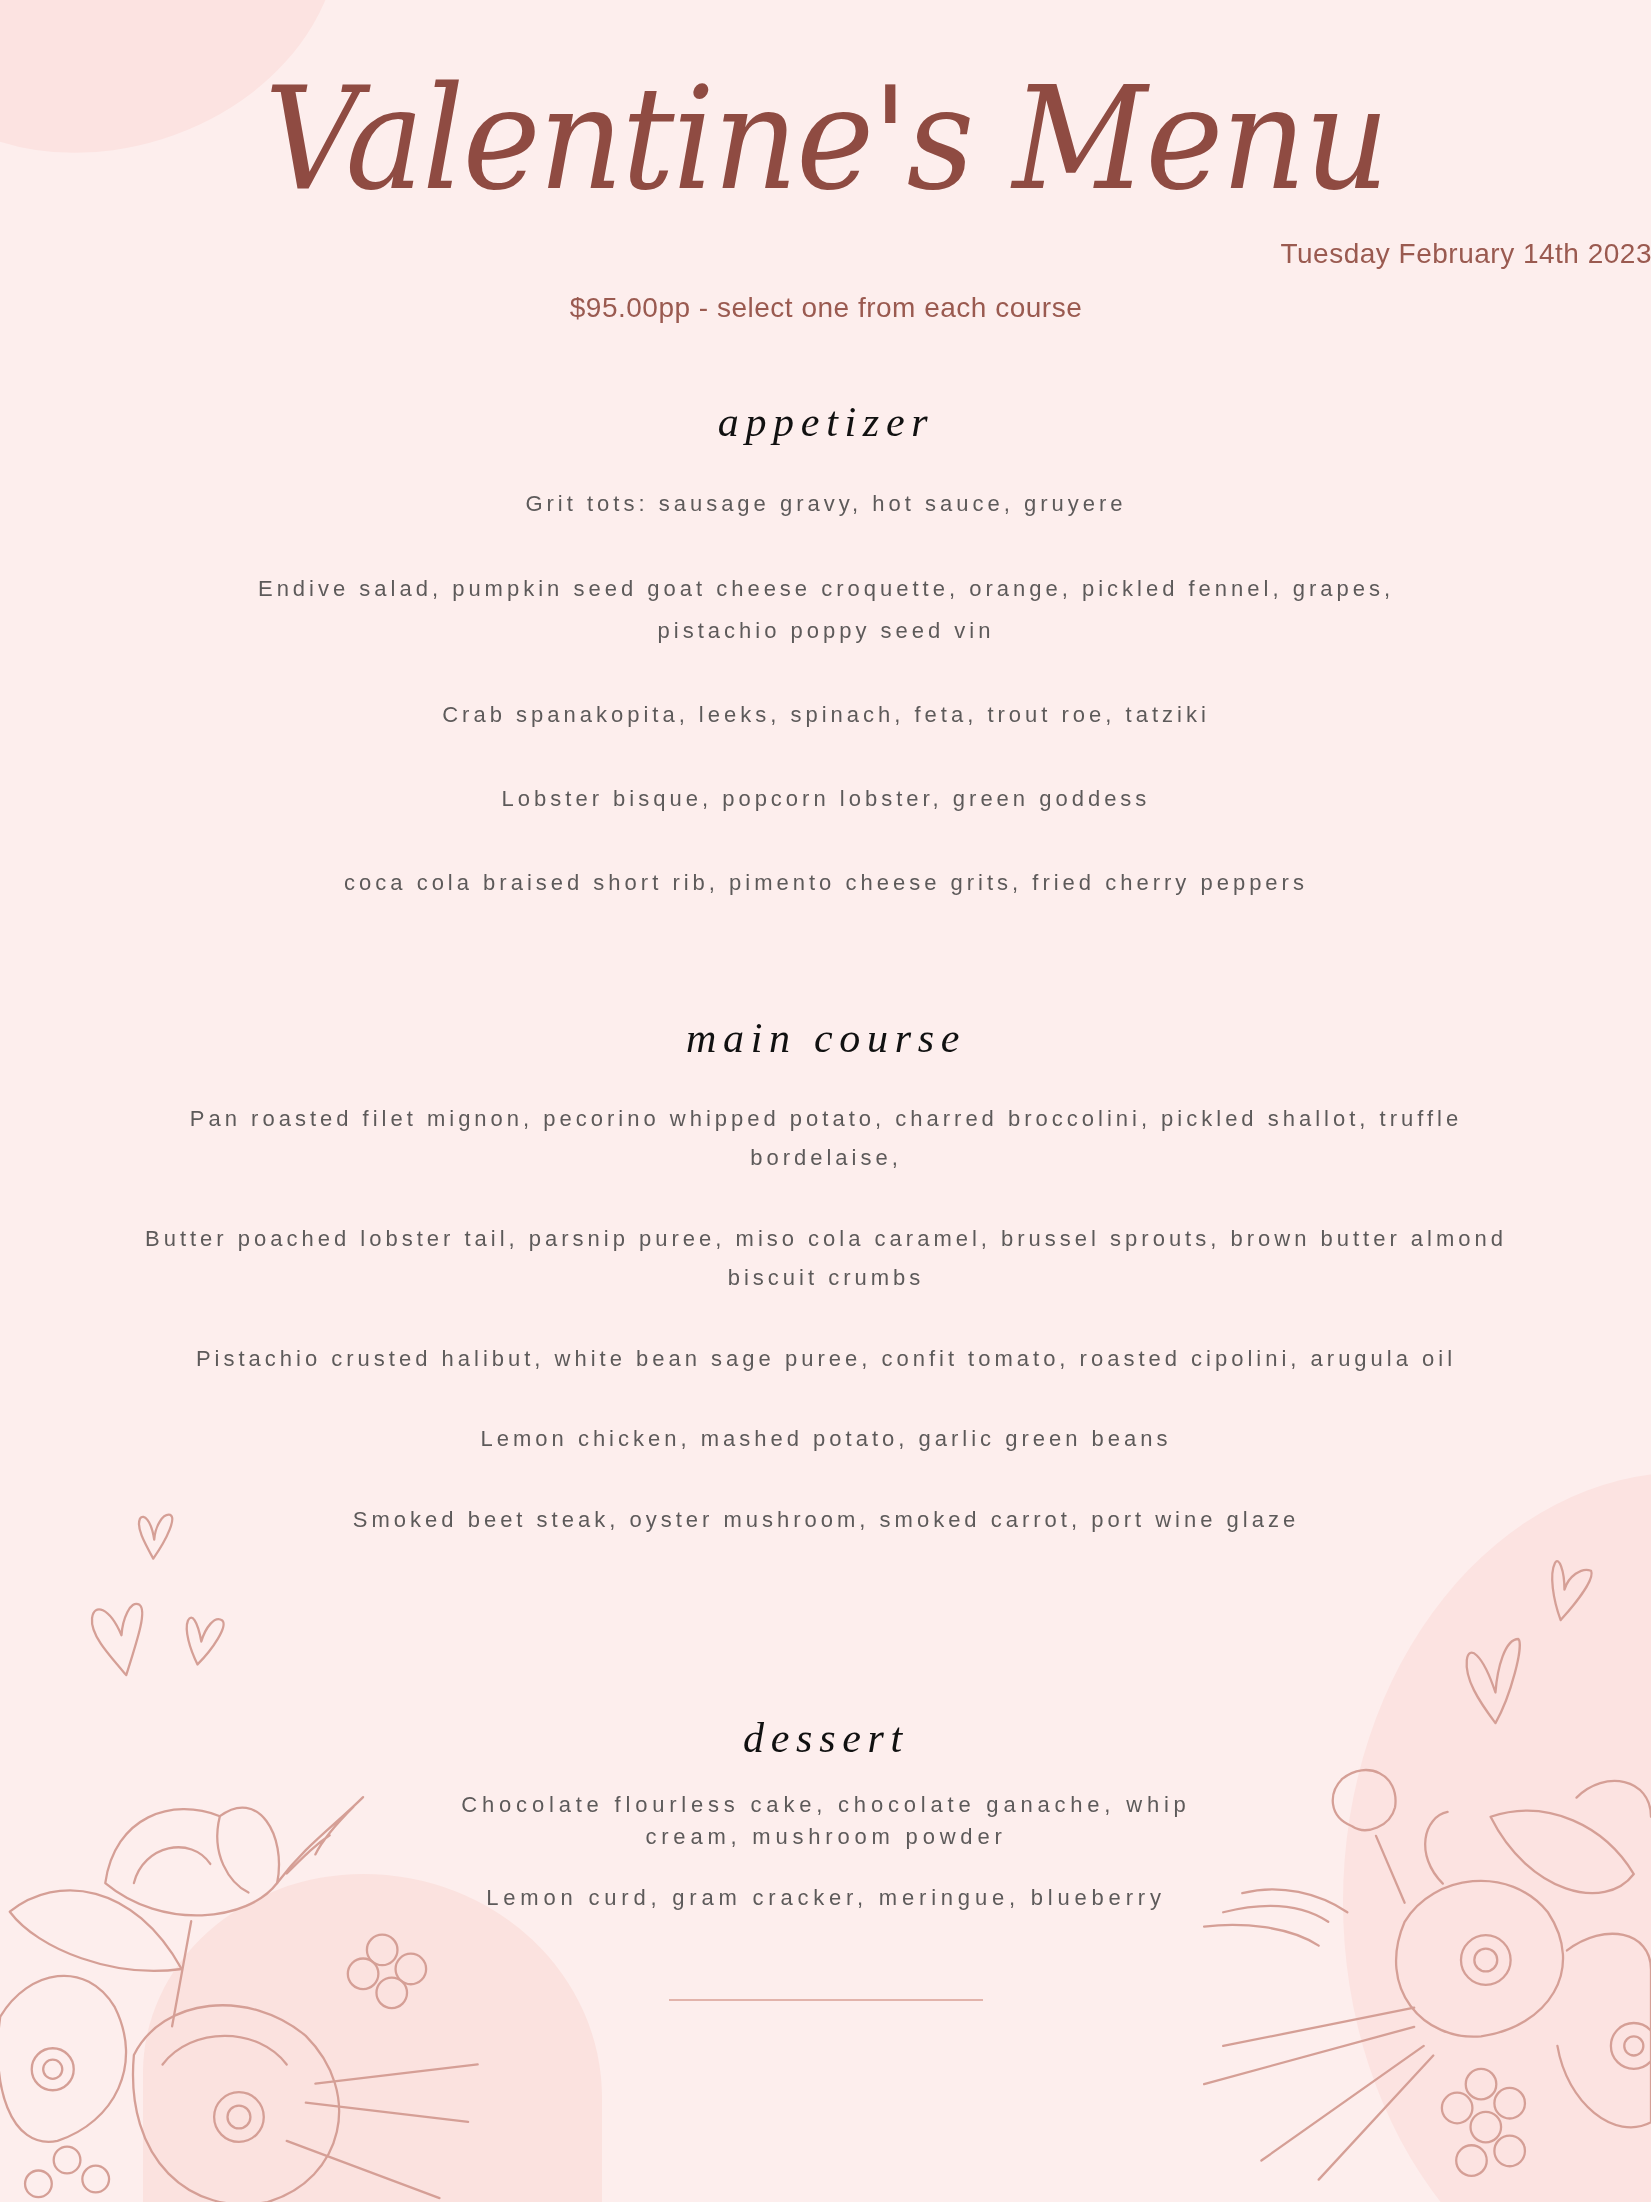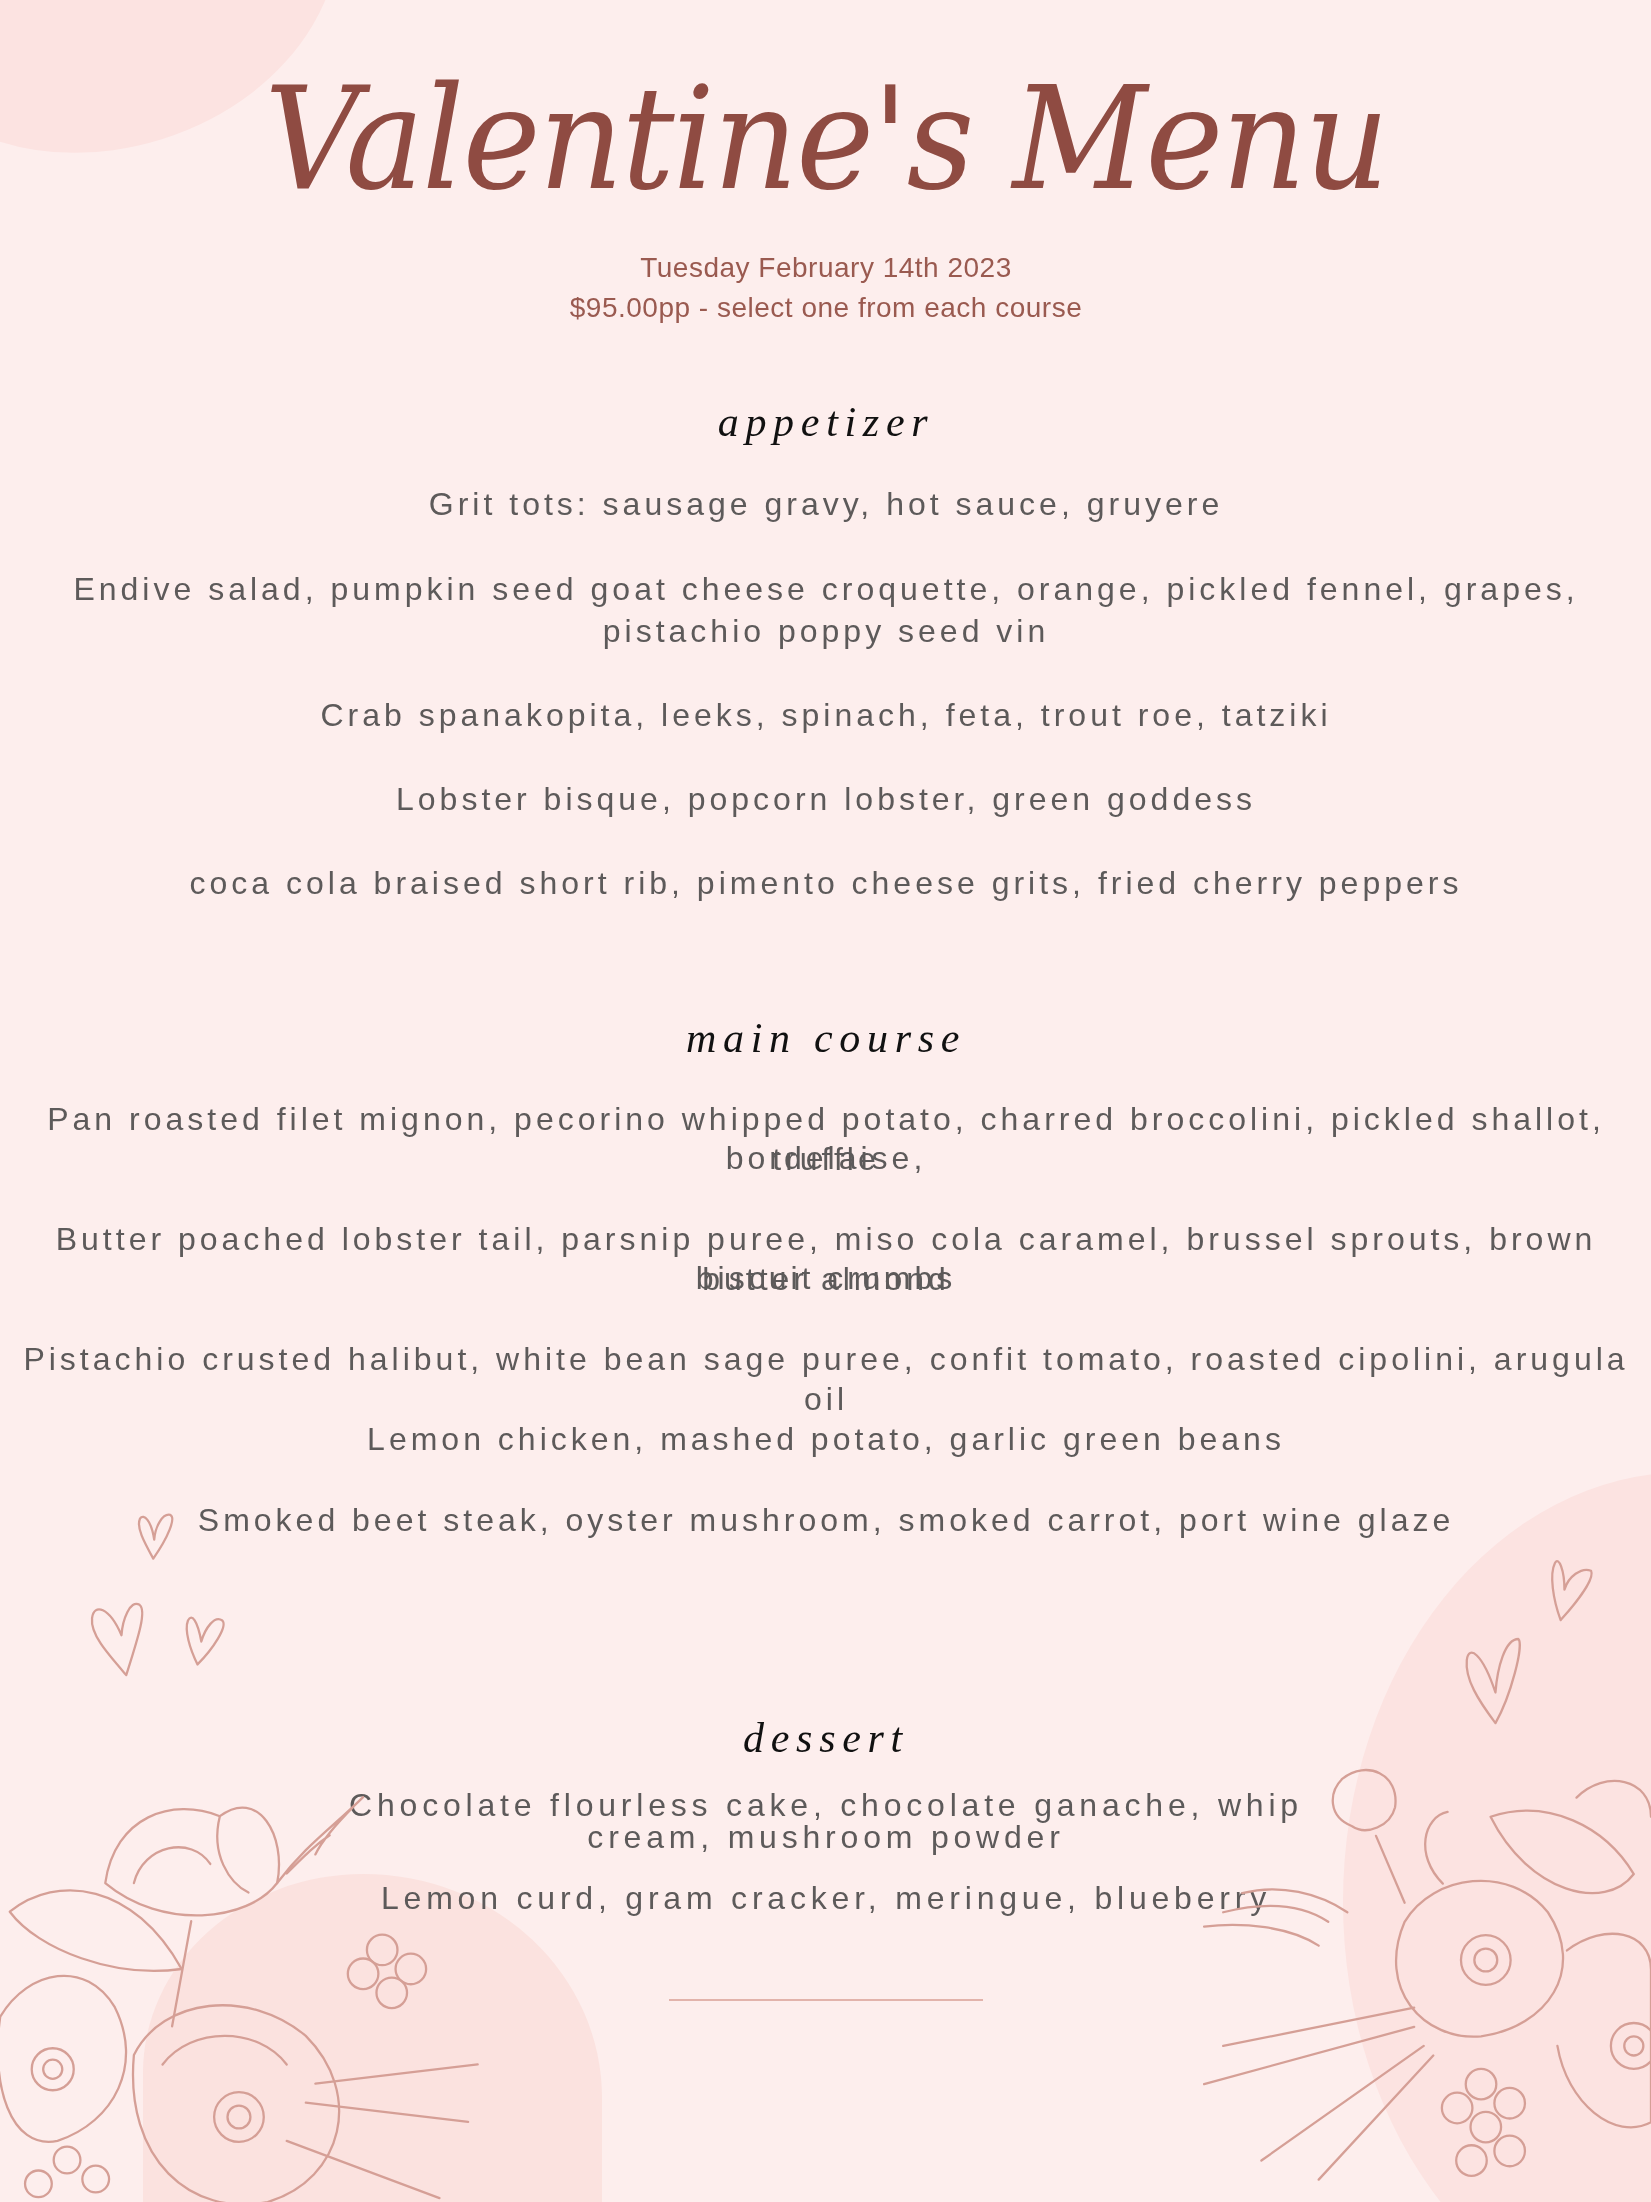--- a/index.html
+++ b/index.html
@@ -14,29 +14,29 @@
   .blob-bl { left:143px; top:1874px; width:459px; height:497px; border-radius:48% 52% 0 0 / 40% 45% 0 0; background:#fbe2df; }
 
   .abs { position:absolute; left:0; width:1652px; text-align:center; }
   .title {
     top:38px; left:0; width:1652px;
     font-family:"DejaVu Serif", serif; font-style:italic;
     font-size:143px; line-height:201px; color:#8f4b42;
     letter-spacing:-1.9px; transform:scaleX(0.92);
   }
   .subline { font-size:28px; color:#9a5a50; letter-spacing:0.5px; font-family:"Liberation Sans Narrow","Liberation Sans",sans-serif; }
-  .date { top:252px; }
+  .date { top:238px;text-align:right; }
   .price { top:292px; }
 
   .heading {
     font-family:"Liberation Serif", serif; font-size:42px; color:#111;
     letter-spacing:6.7px; line-height:48px;font-style:italic;
   }
   .item {
-    font-family:"Liberation Sans", sans-serif; font-size:32px; color:#5d5a5a;
+    font-family:"Liberation Sans", sans-serif; font-size:22px; color:#5d5a5a;
     letter-spacing:4px; line-height:40px; transform-origin:center;
   }
   .item.dessert { letter-spacing:4.8px; line-height:32.5px; }
 
   .divider { position:absolute; left:669px; top:1999px; width:314px; height:1.9px; background:#e2b3ab; }
 
   svg.deco { position:absolute; overflow:visible; }
   .stroke { fill:none; stroke:#d59f96; stroke-width:2.4; stroke-linecap:round; stroke-linejoin:round; }
 </style>
 </head>

